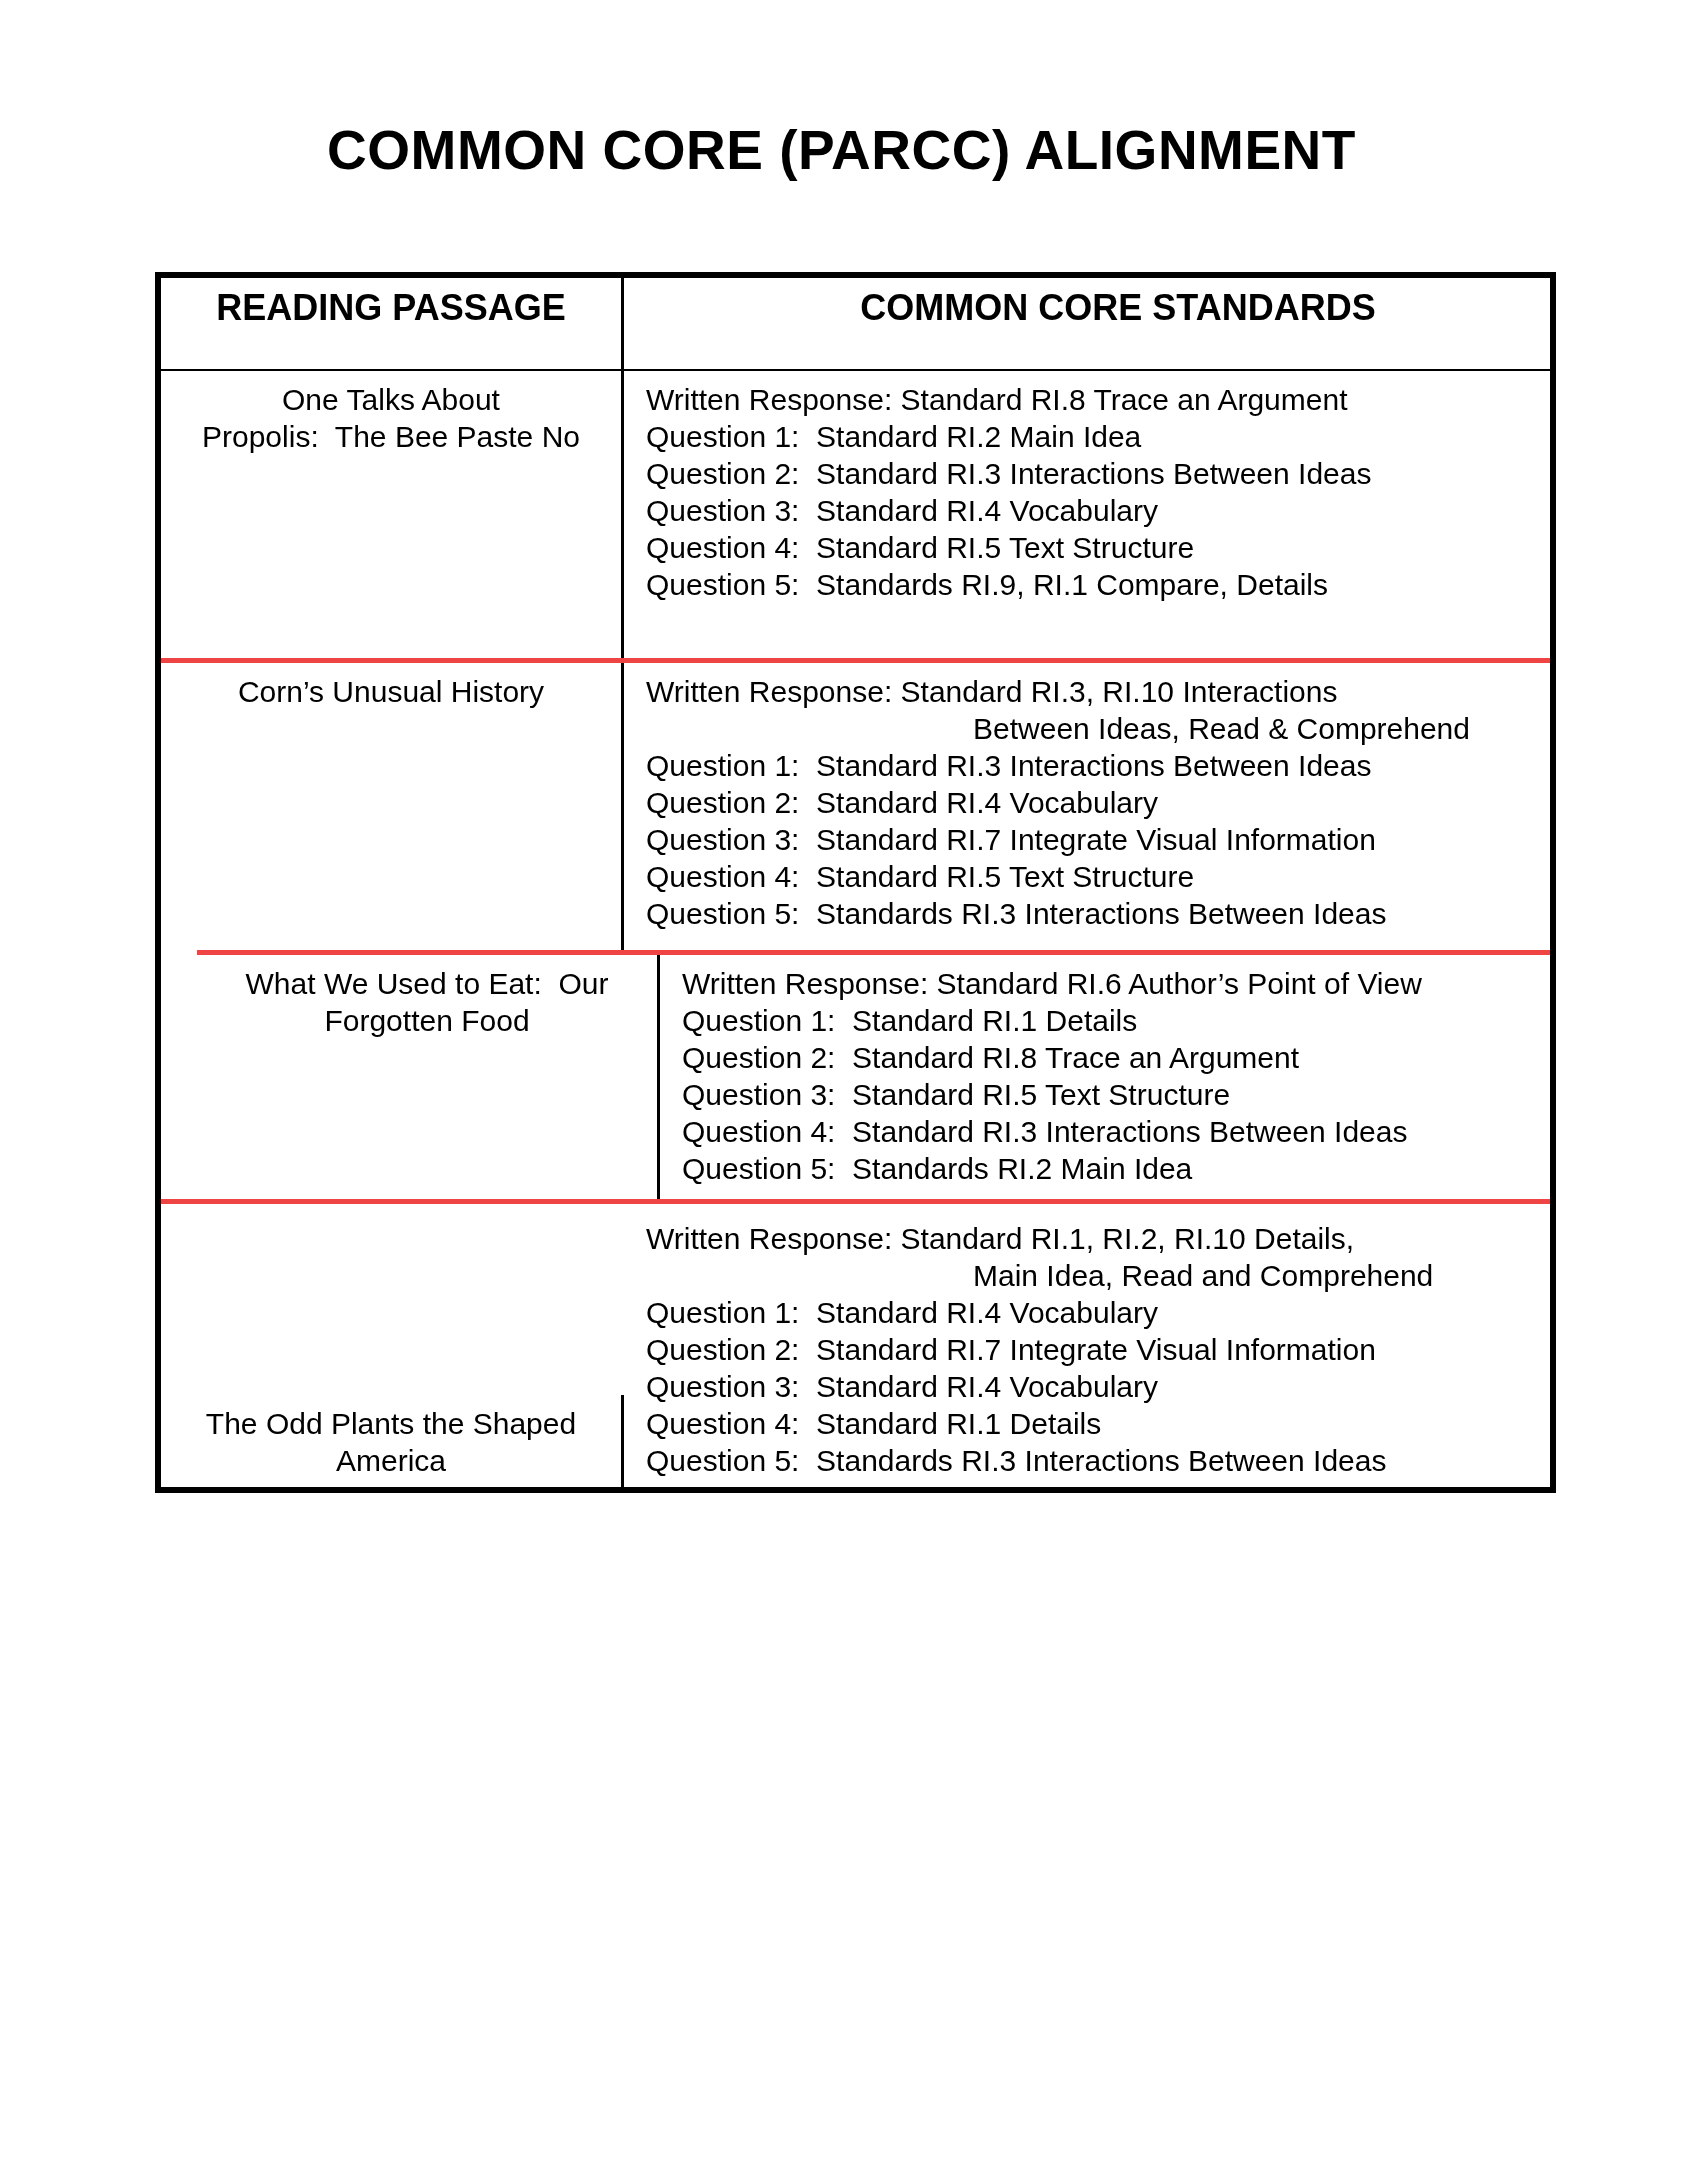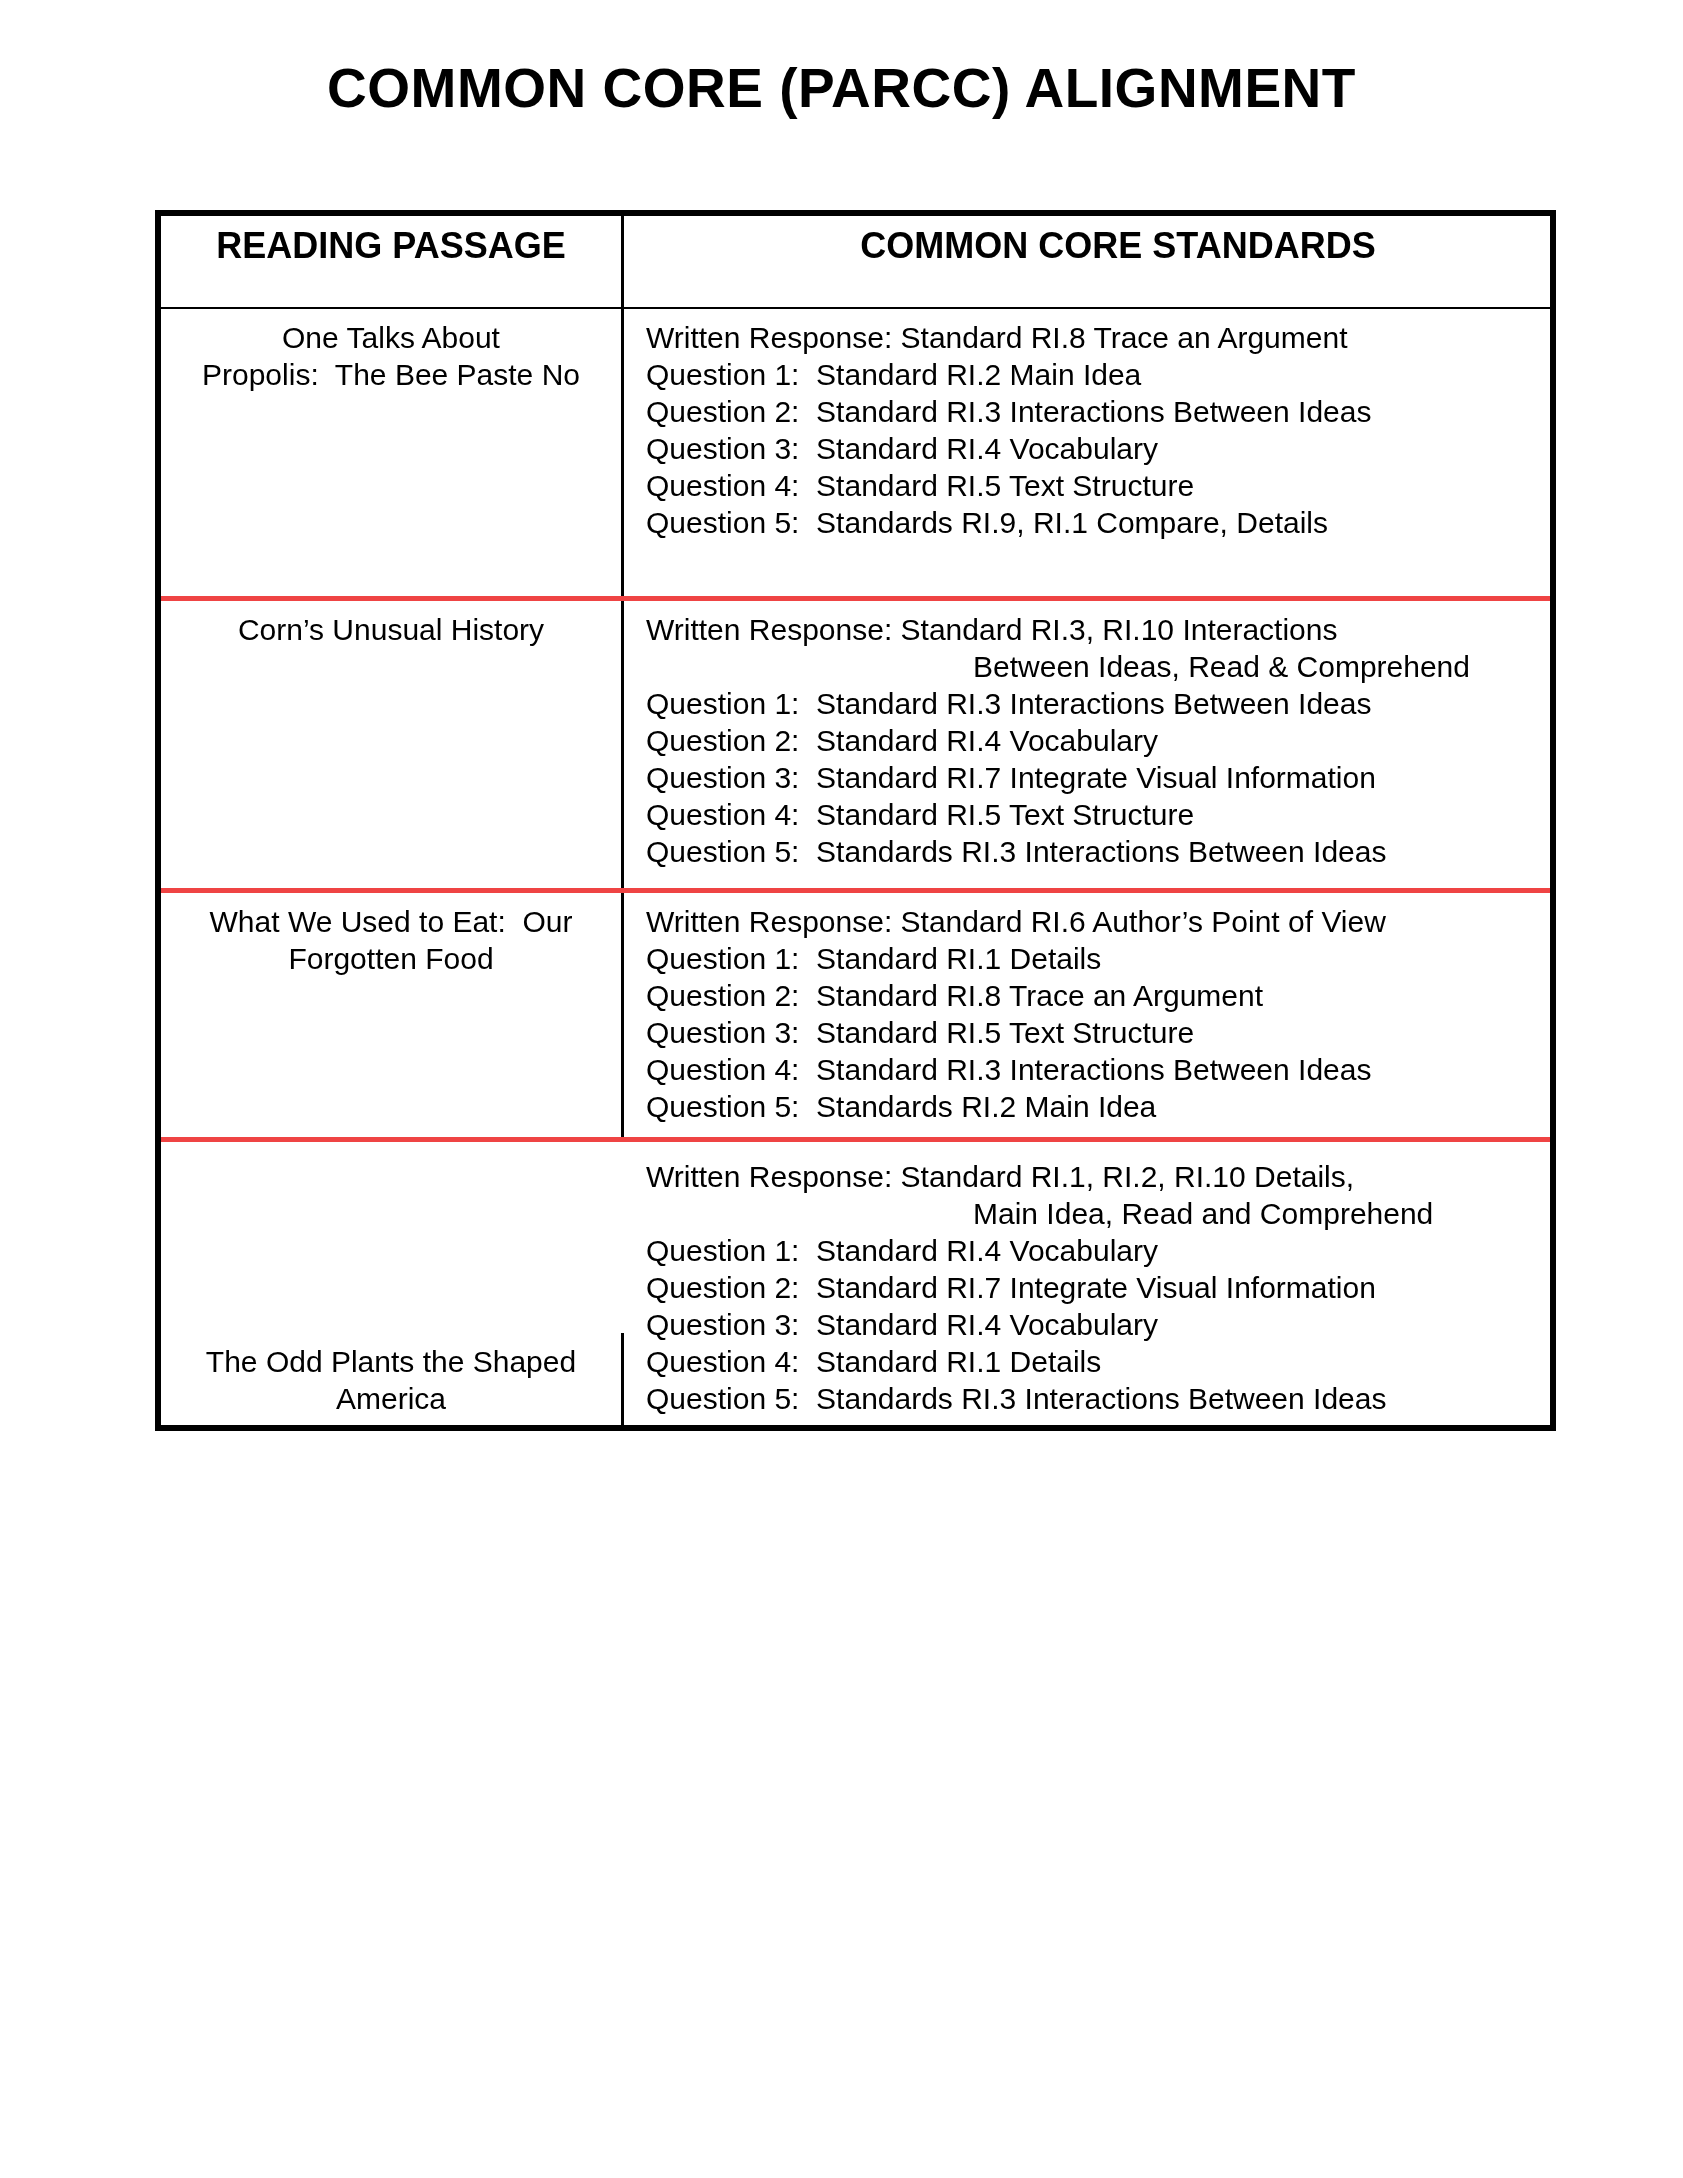--- a/index.html
+++ b/index.html
@@ -9,21 +9,21 @@
     background: #ffffff;
     color: #000000;
     font-family: "Liberation Sans", sans-serif;
   }
   body {
     width: 1683px;
     height: 2178px;
     overflow: hidden;
   }
   .page-title {
-    margin: 57px 0 0 0;
+    margin: 119px 0 0 0;
     text-align: center;
     font-size: 55px;
     font-weight: bold;
     line-height: 63px;
     letter-spacing: 0.5px;
     white-space: pre;
   }
   .cc-table {
     margin: 90px 0 0 155px;
     width: 1401px;
@@ -97,21 +97,21 @@
           <div class="cell standards-cell">
             <div class="line">Written Response: Standard RI.3, RI.10 Interactions</div>
             <div class="line indent">Between Ideas, Read &amp; Comprehend</div>
             <div class="line">Question 1:  Standard RI.3 Interactions Between Ideas</div>
             <div class="line">Question 2:  Standard RI.4 Vocabulary</div>
             <div class="line">Question 3:  Standard RI.7 Integrate Visual Information</div>
             <div class="line">Question 4:  Standard RI.5 Text Structure</div>
             <div class="line">Question 5:  Standards RI.3 Interactions Between Ideas</div>
           </div>
         </div>
-        <div class="row data-row" style="min-height: 249px;">
+        <div class="row data-row" style="min-height: 249px; margin-left: 36px;">
           <div class="cell passage-cell">
             <div class="line">What We Used to Eat:  Our</div>
             <div class="line">Forgotten Food</div>
           </div>
           <div class="cell standards-cell">
             <div class="line">Written Response: Standard RI.6 Author’s Point of View</div>
             <div class="line">Question 1:  Standard RI.1 Details</div>
             <div class="line">Question 2:  Standard RI.8 Trace an Argument</div>
             <div class="line">Question 3:  Standard RI.5 Text Structure</div>
             <div class="line">Question 4:  Standard RI.3 Interactions Between Ideas</div>

